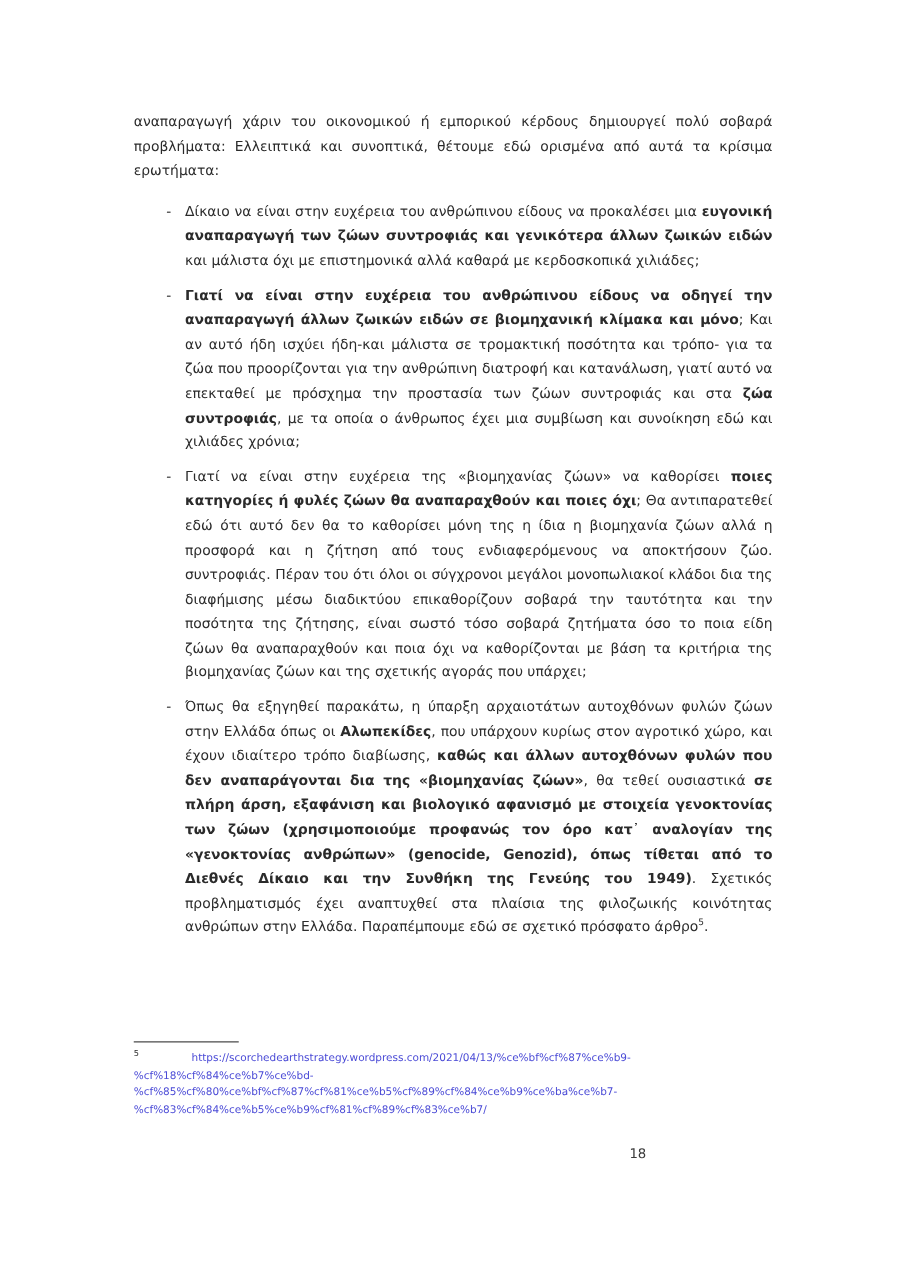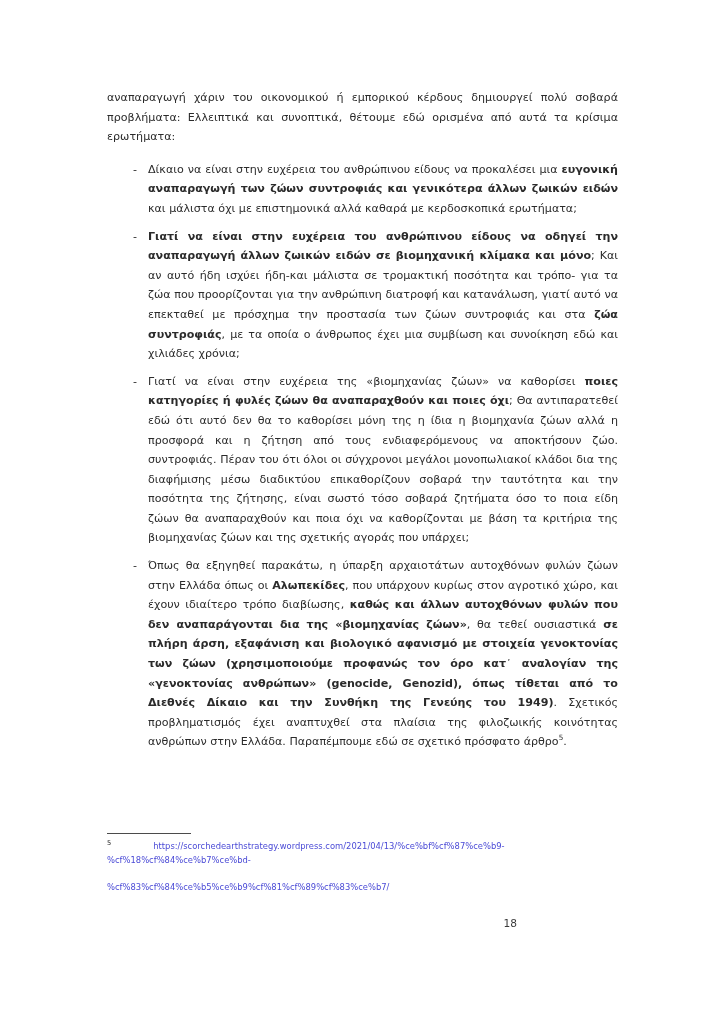--- a/index.html
+++ b/index.html
@@ -119,40 +119,40 @@
 
   <div class="content">
 
     <p class="para">αναπαραγωγή χάριν του οικονομικού ή εμπορικού κέρδους δημιουργεί πολύ σοβαρά προβλήματα: Ελλειπτικά και συνοπτικά, θέτουμε εδώ ορισμένα από αυτά τα κρίσιμα ερωτήματα:</p>
 
     <div class="lead-bullet-gap"></div>
 
     <ul class="bullet-list">
       <li class="bullet">
         <span class="dash">-</span>
-        <span class="bullet-body"><span>Δίκαιο να είναι στην ευχέρεια του ανθρώπινου είδους να προκαλέσει μια </span><b>ευγονική αναπαραγωγή των ζώων συντροφιάς και γενικότερα άλλων ζωικών ειδών</b><span> και μάλιστα όχι με επιστημονικά αλλά καθαρά με κερδοσκοπικά ερωτήματα;</span></span>
+        <span class="bullet-body"><span>Δίκαιο να είναι στην ευχέρεια του ανθρώπινου είδους να προκαλέσει μια </span><b>ευγονική αναπαραγωγή των ζώων συντροφιάς και γενικότερα άλλων ζωικών ειδών</b><span> και μάλιστα όχι με επιστημονικά αλλά καθαρά με κερδοσκοπικά χιλιάδες;</span></span>
       </li>
       <li class="bullet">
         <span class="dash">-</span>
         <span class="bullet-body"><b>Γιατί να είναι στην ευχέρεια του ανθρώπινου είδους να οδηγεί την αναπαραγωγή άλλων ζωικών ειδών σε βιομηχανική κλίμακα και μόνο</b><span>; Και αν αυτό ήδη ισχύει ήδη-και μάλιστα σε τρομακτική ποσότητα και τρόπο- για τα ζώα που προορίζονται για την ανθρώπινη διατροφή και κατανάλωση, γιατί αυτό να επεκταθεί με πρόσχημα την προστασία των ζώων συντροφιάς και στα </span><b>ζώα συντροφιάς</b><span>, με τα οποία ο άνθρωπος έχει μια συμβίωση και συνοίκηση εδώ και χιλιάδες χρόνια;</span></span>
       </li>
       <li class="bullet">
         <span class="dash">-</span>
         <span class="bullet-body"><span>Γιατί να είναι στην ευχέρεια της «βιομηχανίας ζώων» να καθορίσει </span><b>ποιες κατηγορίες ή φυλές ζώων θα αναπαραχθούν και ποιες όχι</b><span>; Θα αντιπαρατεθεί εδώ ότι αυτό δεν θα το καθορίσει μόνη της η ίδια η βιομηχανία ζώων αλλά η προσφορά και η ζήτηση από τους ενδιαφερόμενους να αποκτήσουν ζώο. συντροφιάς. Πέραν του ότι όλοι οι σύγχρονοι μεγάλοι μονοπωλιακοί κλάδοι δια της διαφήμισης μέσω διαδικτύου επικαθορίζουν σοβαρά την ταυτότητα και την ποσότητα της ζήτησης, είναι σωστό τόσο σοβαρά ζητήματα όσο το ποια είδη ζώων θα αναπαραχθούν και ποια όχι να καθορίζονται με βάση τα κριτήρια της βιομηχανίας ζώων και της σχετικής αγοράς που υπάρχει;</span></span>
       </li>
       <li class="bullet">
         <span class="dash">-</span>
         <span class="bullet-body"><span>Όπως θα εξηγηθεί παρακάτω, η ύπαρξη αρχαιοτάτων αυτοχθόνων φυλών ζώων στην Ελλάδα όπως οι </span><b>Αλωπεκίδες</b><span>, που υπάρχουν κυρίως στον αγροτικό χώρο, και έχουν ιδιαίτερο τρόπο διαβίωσης, </span><b>καθώς και άλλων αυτοχθόνων φυλών που δεν αναπαράγονται δια της «βιομηχανίας ζώων»</b><span>, θα τεθεί ουσιαστικά </span><b>σε πλήρη άρση, εξαφάνιση και βιολογικό αφανισμό με στοιχεία γενοκτονίας των ζώων (χρησιμοποιούμε προφανώς τον όρο κατ᾽ αναλογίαν της «γενοκτονίας ανθρώπων» (genocide, Genozid), όπως τίθεται από το Διεθνές Δίκαιο και την Συνθήκη της Γενεύης του 1949)</b><span>. Σχετικός προβληματισμός έχει αναπτυχθεί στα πλαίσια της φιλοζωικής κοινότητας ανθρώπων στην Ελλάδα. Παραπέμπουμε εδώ σε σχετικό πρόσφατο άρθρο</span><sup>5</sup><span>.</span></span>
       </li>
     </ul>
 
   </div>
 
   <div class="footnote-wrap">
     <div class="footnote-rule"></div>
     <div class="footnote">
-      <span class="fn-marker">5</span><span class="fn-indent"></span><span class="link"><span>https://scorchedearthstrategy.wordpress.com/2021/04/13/%ce%bf%cf%87%ce%b9-</span><br><span>%cf%18%cf%84%ce%b7%ce%bd-</span><br><br><span>%cf%83%cf%84%ce%b5%ce%b9%cf%81%cf%89%cf%83%ce%b7/</span></span>
+      <span class="fn-marker">5</span><span class="fn-indent"></span><span class="link"><span>https://scorchedearthstrategy.wordpress.com/2021/04/13/%ce%bf%cf%87%ce%b9-</span><br><span>%cf%18%cf%84%ce%b7%ce%bd-</span><br><span>%cf%85%cf%80%ce%bf%cf%87%cf%81%ce%b5%cf%89%cf%84%ce%b9%ce%ba%ce%b7-</span><br><span>%cf%83%cf%84%ce%b5%ce%b9%cf%81%cf%89%cf%83%ce%b7/</span></span>
     </div>
   </div>
 
   <div class="page-number">18</div>
 
 </div>
 
 </body></html>

